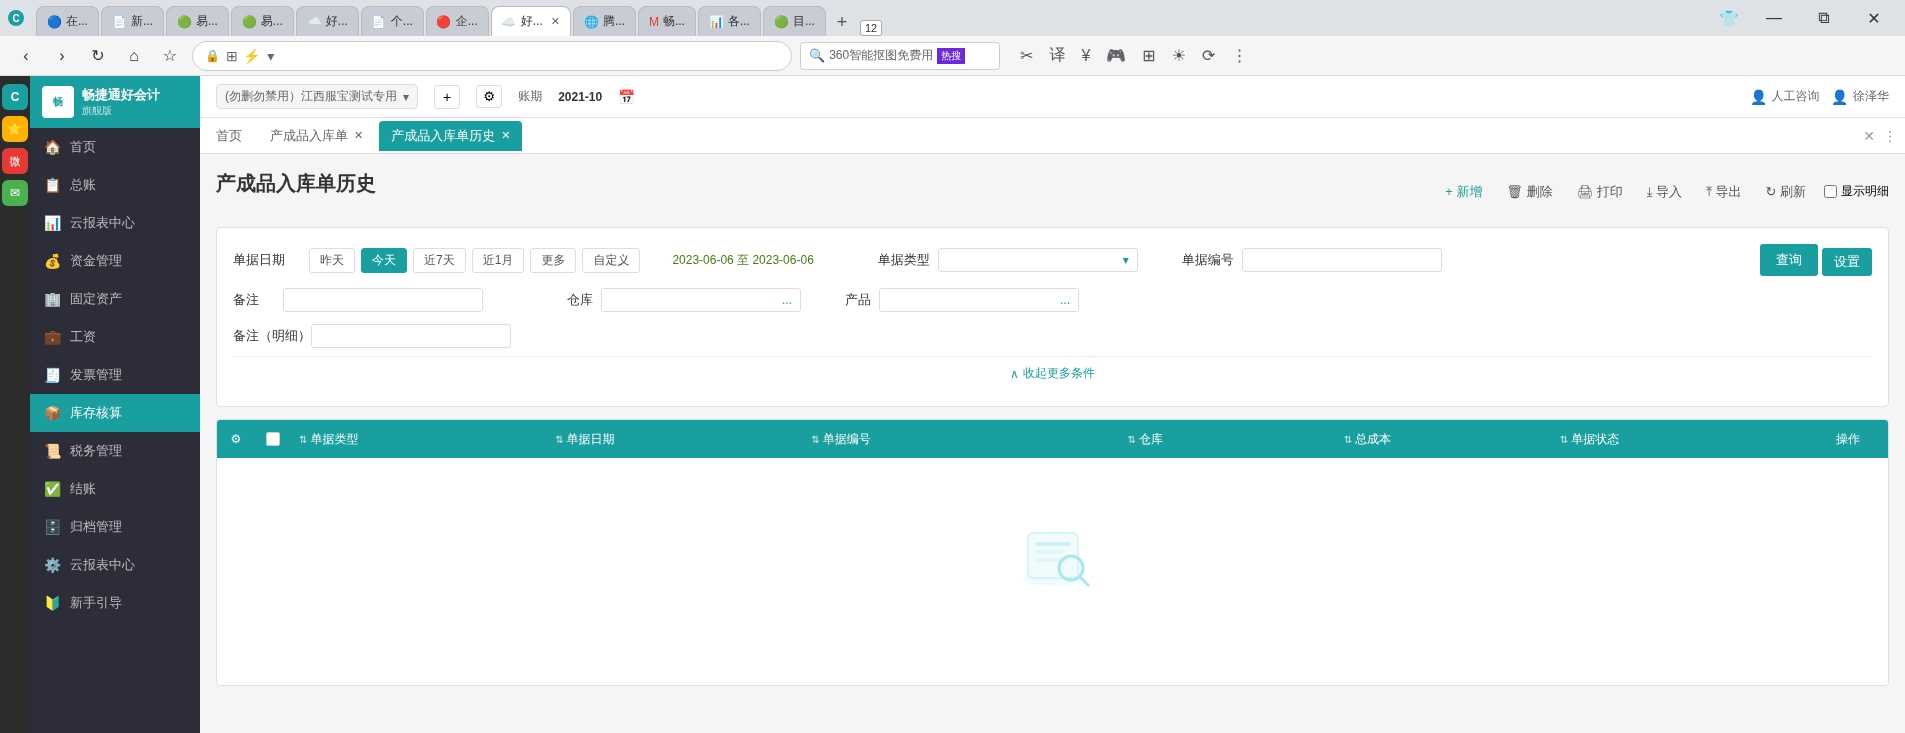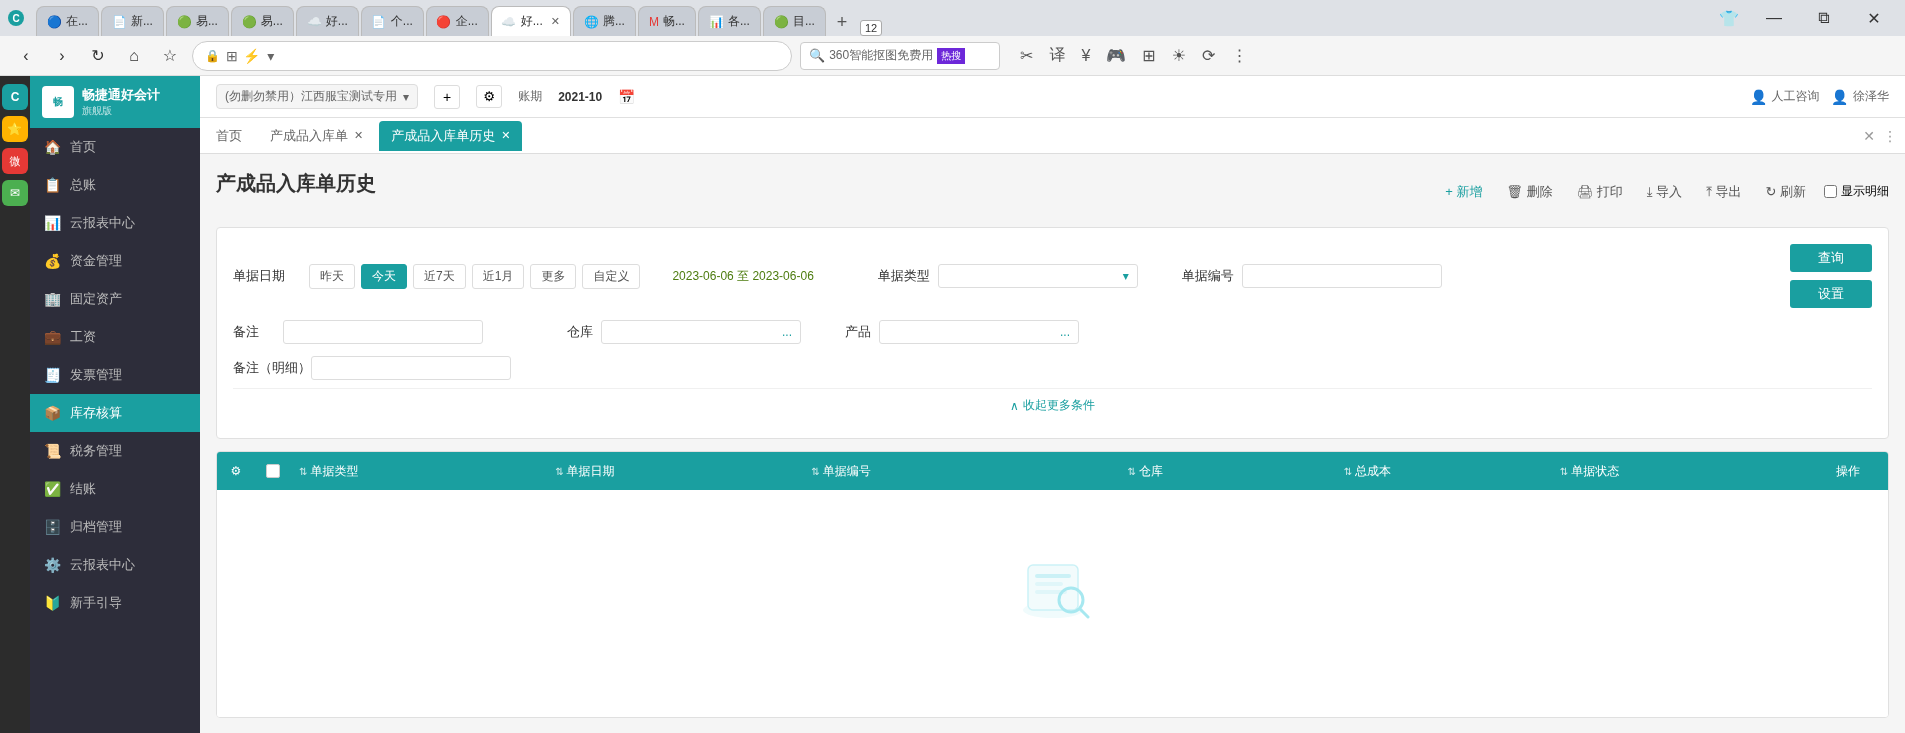--- a/index.html
+++ b/index.html
@@ -71,22 +71,22 @@
     .filter-label { font-size: 13px; color: #333; white-space: nowrap; }
     .date-filter { display: flex; align-items: center; gap: 6px; }
     .date-btn { padding: 3px 10px; border: 1px solid #ddd; border-radius: 3px; background: #fff; font-size: 12px; color: #555; cursor: pointer; }
     .date-btn.active { background: #1a9fa0; color: #fff; border-color: #1a9fa0; }
     .date-range { font-size: 12px; color: #4d7c0f; }
     .select-field { display: flex; align-items: center; gap: 4px; border: 1px solid #ddd; border-radius: 3px; background: #fff; padding: 4px 8px; min-width: 200px; font-size: 12px; color: #333; cursor: pointer; }
     .input-field { border: 1px solid #ddd; border-radius: 3px; background: #fff; padding: 4px 8px; min-width: 200px; font-size: 12px; color: #333; }
     .filter-row-2 { display: flex; align-items: center; gap: 24px; }
     .collapse-bar { display: flex; align-items: center; justify-content: center; gap: 4px; color: #1a9fa0; font-size: 12px; cursor: pointer; padding: 8px; border-top: 1px solid #f0f0f0; margin-top: 8px; }
     .action-btn-query { background: #1a9fa0; color: #fff; border: none; border-radius: 3px; padding: 5px 16px; font-size: 13px; cursor: pointer; }
-    .action-btn-settings { background: #1a9fa0; color: #fff; border: none; border-radius: 3px; padding: 5px 28px; font-size: 13px; cursor: pointer; margin-top: 4px; }
-    .query-col { display: flex; flex-direction: column; gap: 4px; margin-left: auto; }
+    .action-btn-settings { background: #1a9fa0; color: #fff; border: none; border-radius: 3px; padding: 5px 12px; font-size: 13px; cursor: pointer; margin-top: 4px; }
+    .query-col { display: flex; flex-direction: row; gap: 4px; margin-left: auto; }
 
     
     .table-container { background: #fff; border: 1px solid #e0e0e0; border-radius: 4px; overflow: hidden; }
     .table-header { display: flex; align-items: center; background: #1a9fa0; color: #fff; height: 38px; }
     .table-col { display: flex; align-items: center; padding: 0 8px; font-size: 12px; gap: 3px; white-space: nowrap; }
     .sort-icon { font-size: 10px; opacity: 0.8; }
     .table-col-settings { width: 38px; justify-content: center; }
     .table-col-check { width: 36px; justify-content: center; }
     .table-col-type { flex: 1.2; }
     .table-col-date { flex: 1.2; }

